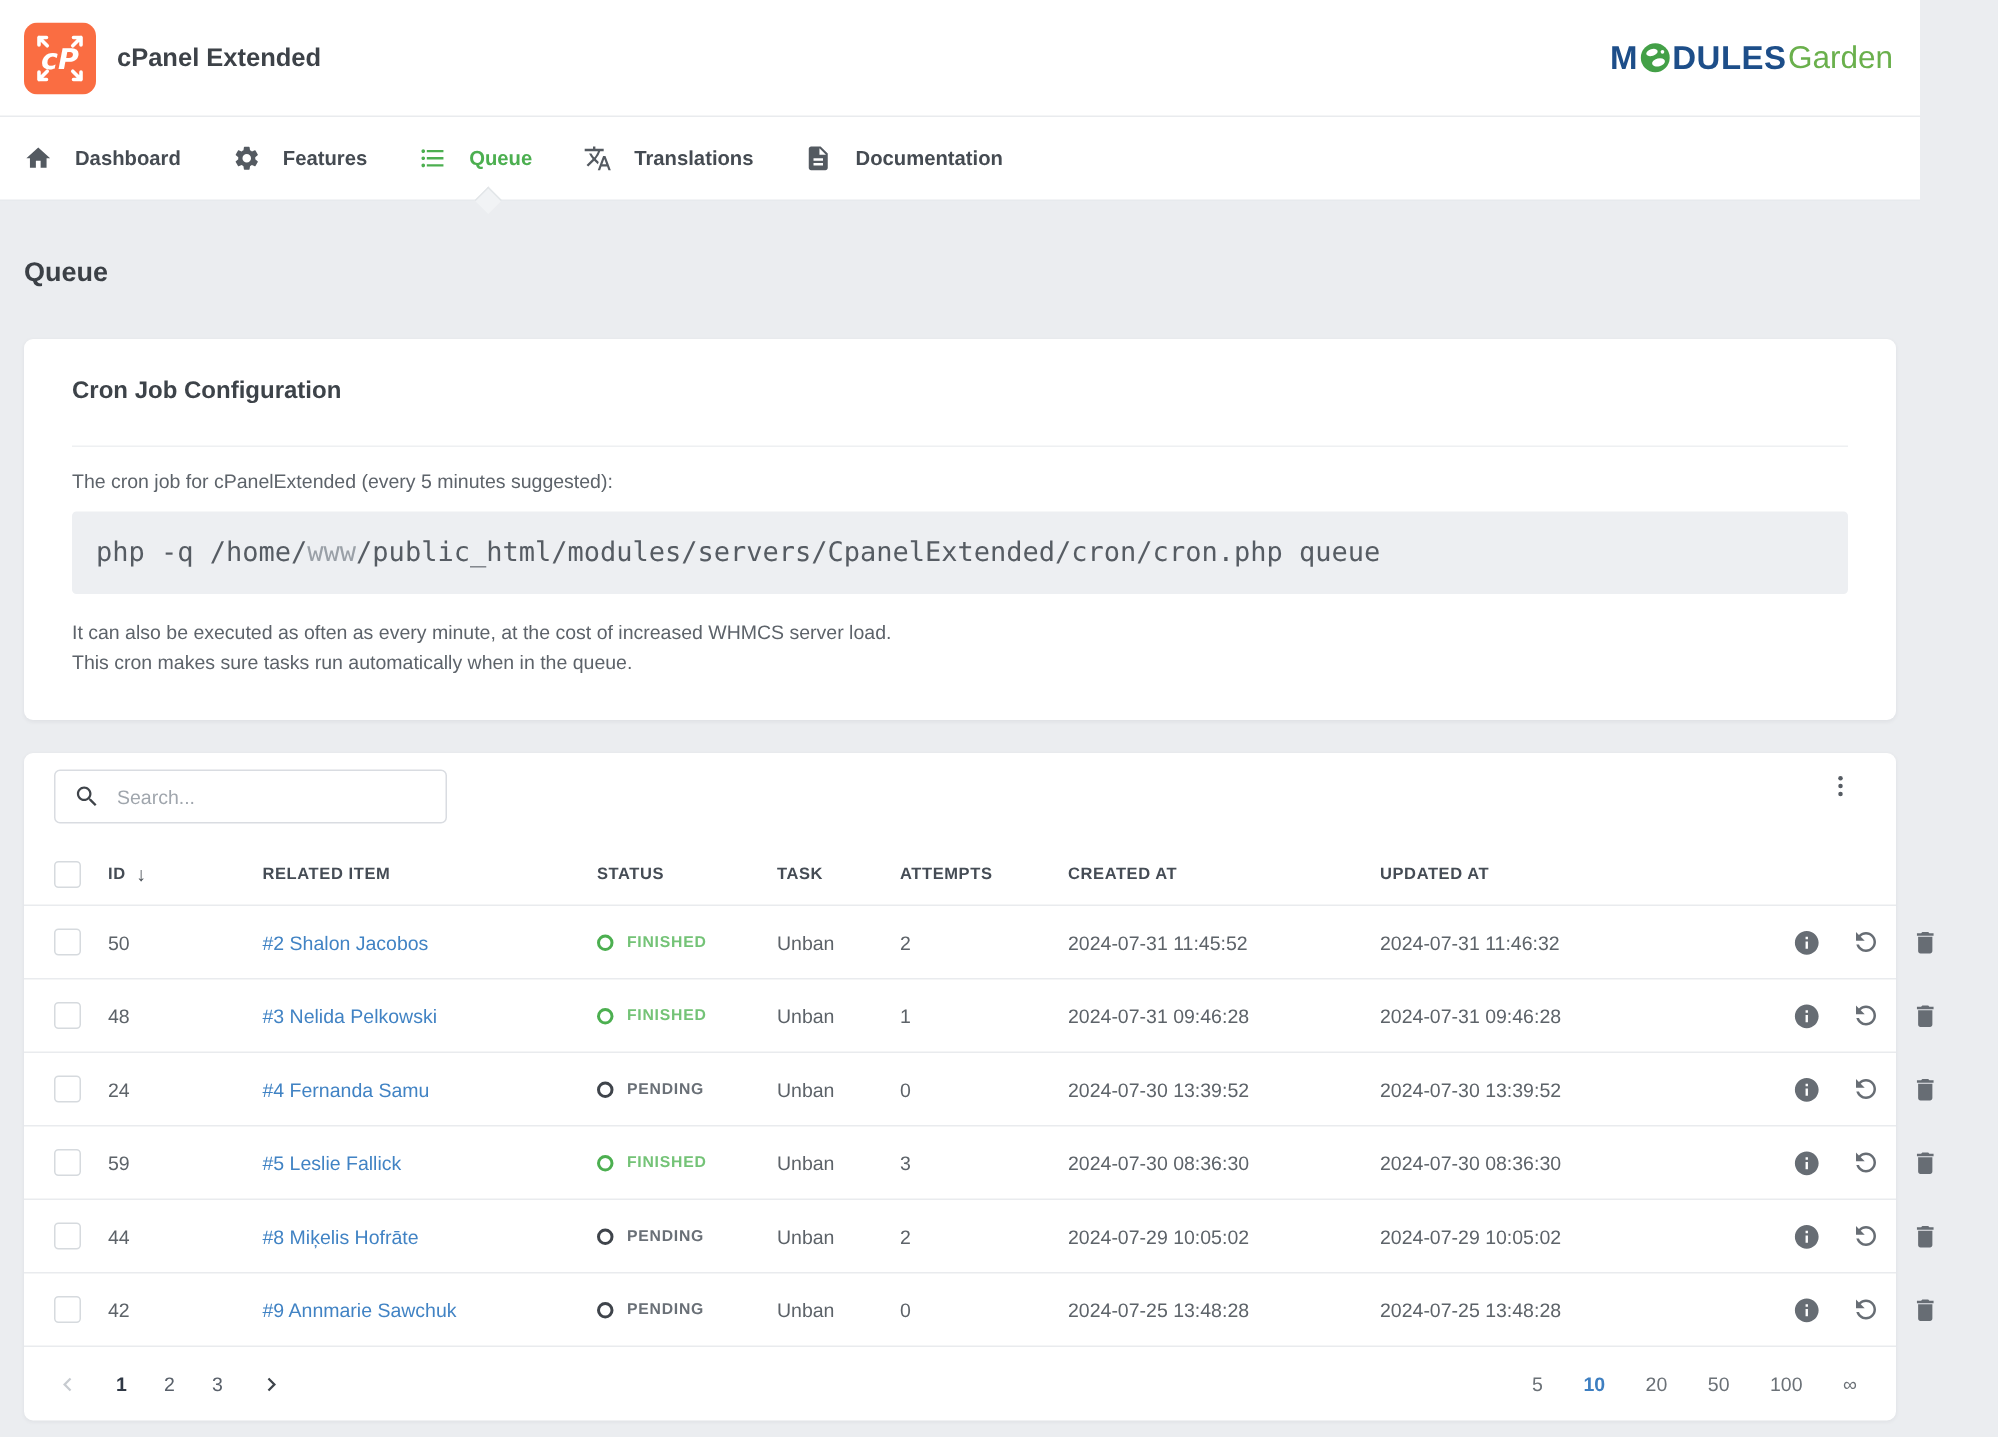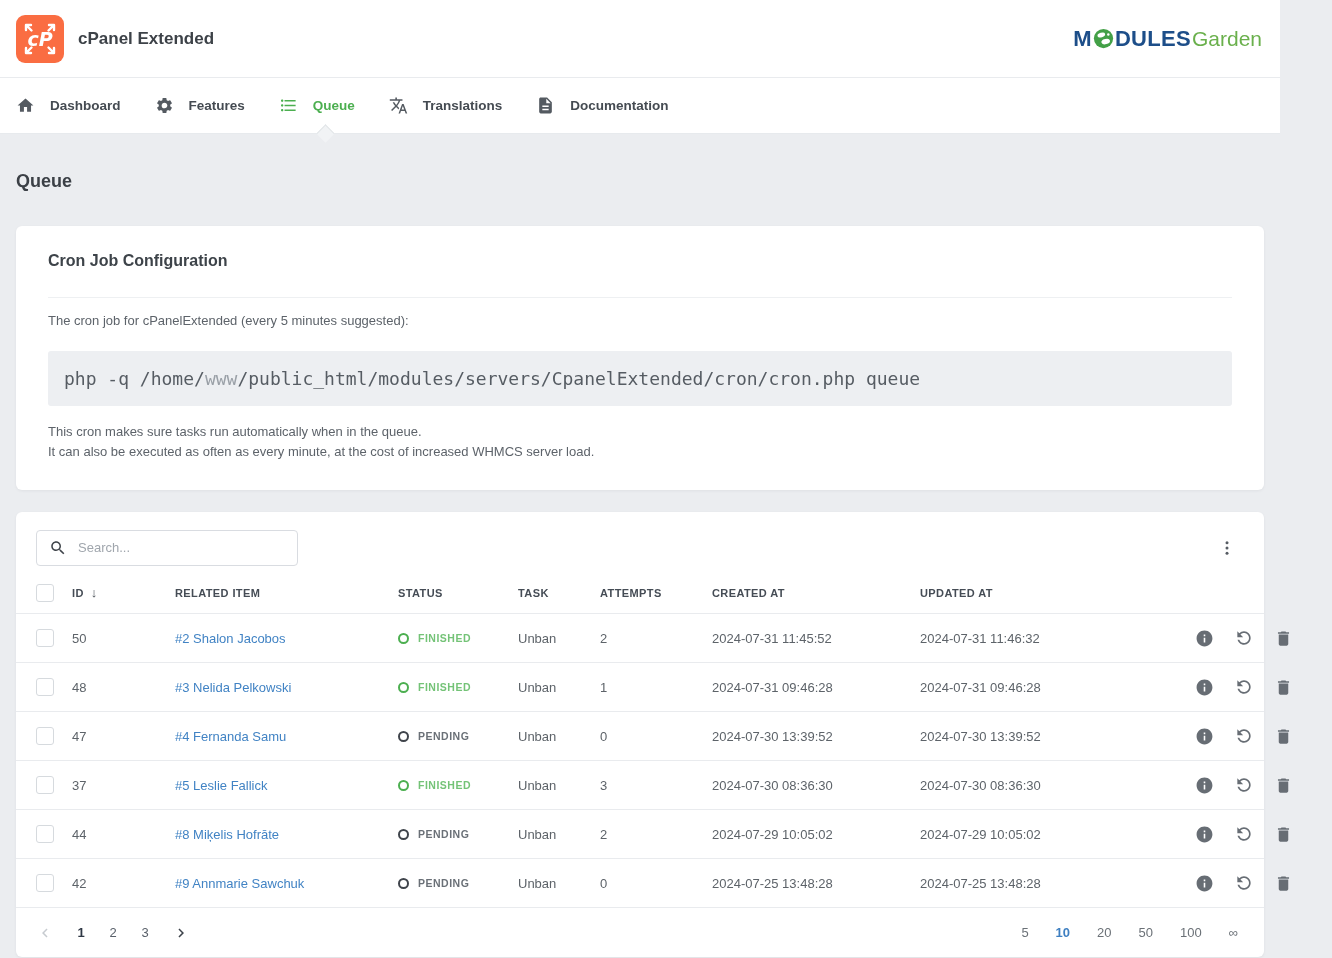--- a/index.html
+++ b/index.html
@@ -40,32 +40,32 @@
   }
 
   
   main { padding:0 16px; }
   .page-title { margin:37px 0 34px; font-size:18px; font-weight:700; color:#3b4046; }
   .card { background:#fff; border-radius:6px; box-shadow:0 1px 3px rgba(30,35,45,.06); }
 
   
   .cron-card { padding:26px 32px 28px; }
   .cron-title { font-size:16px; font-weight:600; color:#3d4349; padding-bottom:27px; border-bottom:1px solid #eef0f2; margin-bottom:15px; }
-  .cron-intro { font-size:13px; color:#5d636a; margin-bottom:23px; }
+  .cron-intro { font-size:13px; color:#5d636a; margin-bottom:13px; }
   .cron-code {
     background:#edeff2; border-radius:3px; padding:17px 16px; margin-bottom:16px;
     font-family:"DejaVu Sans Mono","Liberation Mono",monospace; font-size:18px; color:#565c63;
     white-space:pre;
   }
   .cron-code .muted { color:#9aa0a7; }
   .cron-note { font-size:13px; color:#5d636a; line-height:20px; }
 
   
   .table-card { margin-top:22px; }
-  .search-row { display:flex; align-items:center; padding:11px 26px 0 20px; height:60px; }
+  .search-row { display:flex; align-items:flex-start; padding:11px 26px 0 20px; height:60px; }
   .search-box {
     width:262px; height:36px; border:1px solid #d9dce1; border-radius:4px;
     display:flex; align-items:center; padding:0 12px; gap:11px; background:#fff;
   }
   .search-box svg { fill:#3f444a; flex:0 0 auto; }
   .search-box input { border:none; outline:none; font-size:13px; color:#3c4248; width:100%; background:transparent; }
   .search-box input::placeholder { color:#a0a6ad; }
   .kebab { margin-left:auto; cursor:pointer; display:flex; padding:2px; }
   .kebab svg { fill:#565c63; }
 
@@ -185,22 +185,22 @@
     <div class="nav-notch"></div>
   </nav>
 
   <main>
     <h1 class="page-title">Queue</h1>
 
     <section class="card cron-card">
       <h2 class="cron-title">Cron Job Configuration</h2>
       <p class="cron-intro">The cron job for cPanelExtended (every 5 minutes suggested):</p>
       <div class="cron-code"><span>php -q /home/</span><span class="muted">www</span><span>/public_html/modules/servers/CpanelExtended/cron/cron.php queue</span></div>
+      <p class="cron-note">It can also be executed as often as every minute, at the cost of increased WHMCS server load.</p>
       <p class="cron-note">This cron makes sure tasks run automatically when in the queue.</p>
-      <p class="cron-note">It can also be executed as often as every minute, at the cost of increased WHMCS server load.</p>
     </section>
 
     <section class="card table-card">
 
       <div class="search-row">
         <div class="search-box">
           <span style="display:flex">
             <svg width="18" height="18" viewBox="0 0 24 24">
                 <path d="M15.5 14h-.79l-.28-.27C15.41 12.59 16 11.11 16 9.5 16 5.91 13.09 3 9.5 3S3 5.91 3 9.5 5.91 16 9.5 16c1.61 0 3.09-.59 4.23-1.57l.27.28v.79l5 4.99L20.49 19l-4.99-5zm-6 0C7.01 14 5 11.99 5 9.5S7.01 5 9.5 5 14 7.01 14 9.5 11.99 14 9.5 14z"></path>
               </svg>
@@ -313,21 +313,21 @@
                     </svg>
         </span>
       </button>
     </div>
   </div>
 
   <div class="trow">
     <div class="cb-cell">
                 <span class="checkbox"></span>
               </div>
-    <div>47</div>
+    <div>24</div>
     <div><a class="related-link" href="#">#4 Fernanda Samu</a></div>
     <div class="status-cell pending">
       <span class="ring"></span>
       <span class="status-label">PENDING</span>
     </div>
     <div>Unban</div>
     <div>0</div>
     <div>2024-07-30 13:39:52</div>
     <div>2024-07-30 13:39:52</div>
     <div class="actions-cell">
@@ -354,21 +354,21 @@
                     </svg>
         </span>
       </button>
     </div>
   </div>
 
   <div class="trow">
     <div class="cb-cell">
                 <span class="checkbox"></span>
               </div>
-    <div>37</div>
+    <div>59</div>
     <div><a class="related-link" href="#">#5 Leslie Fallick</a></div>
     <div class="status-cell finished">
       <span class="ring"></span>
       <span class="status-label">FINISHED</span>
     </div>
     <div>Unban</div>
     <div>3</div>
     <div>2024-07-30 08:36:30</div>
     <div>2024-07-30 08:36:30</div>
     <div class="actions-cell">

